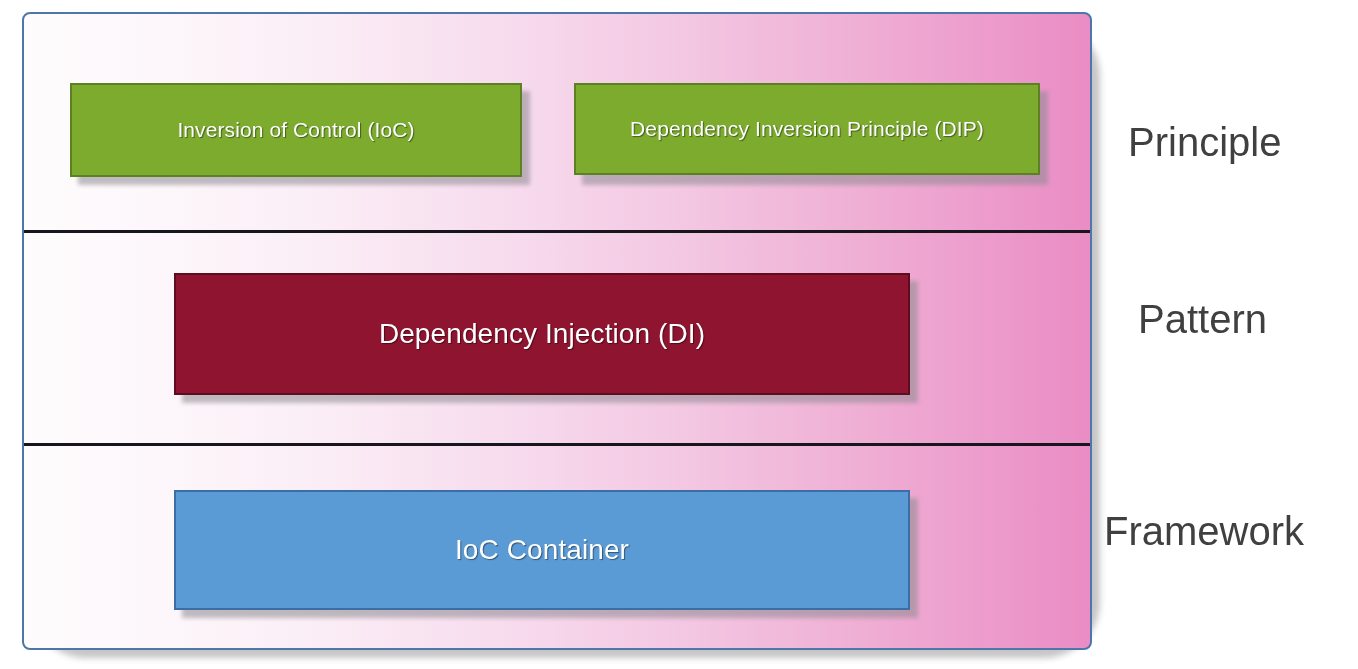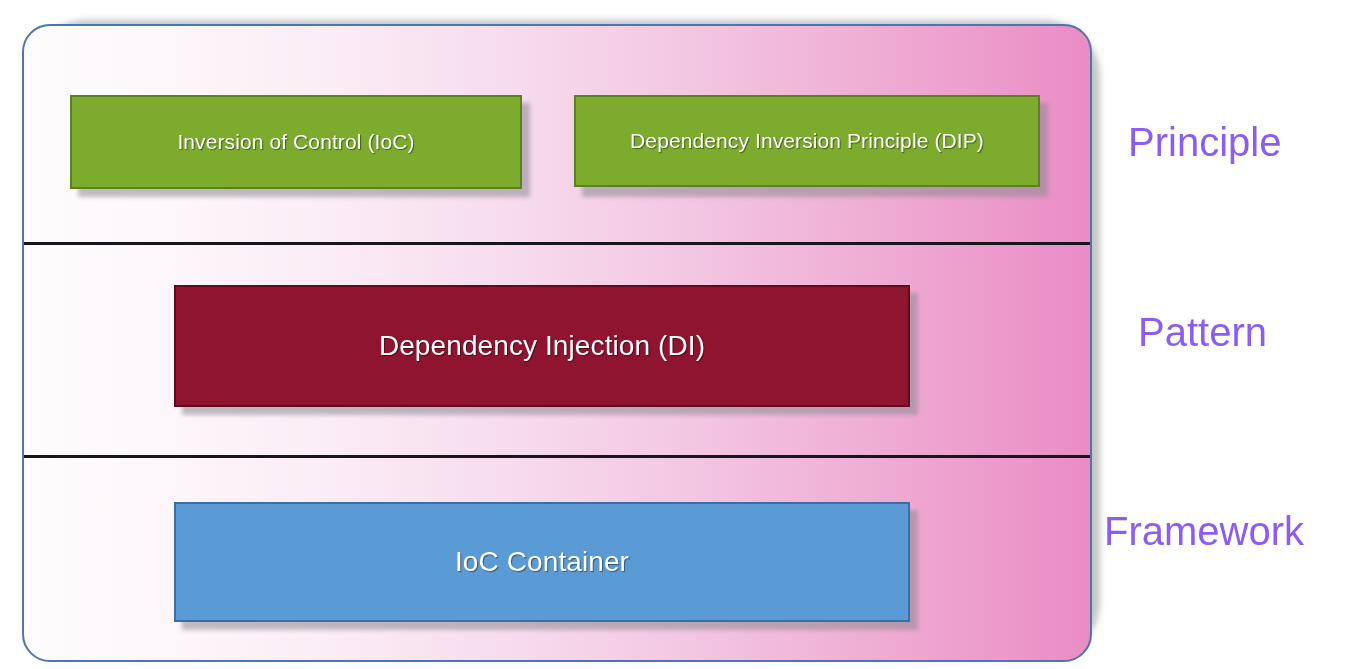--- a/index.html
+++ b/index.html
@@ -37,33 +37,32 @@
     filter: blur(3px);
     opacity: .85;
   }
 
   .panel {
     position: absolute;
     left: 22px;
     top: 12px;
     width: 1070px;
     height: 638px;
-    border-radius: 28px;
+    border-radius: 8px;
     border: 2px solid #4f76ab;
     box-sizing: border-box;
     background: linear-gradient(to right,
         #fefcfd 0%,
         #fdf7fb 12%,
         #fbeef6 27%,
         #f7dcee 45%,
         #f3c7e2 62%,
         #efaed4 79%,
         #ea8cc5 100%);
     overflow: hidden;
-    margin-top: 12px;
   }
 
   
   .divider {
     position: absolute;
     left: 0;
     width: 100%;
     height: 3px;
     background: #17161c;
   }
@@ -116,28 +115,28 @@
   .n-dip        { left: 550px; top: 69px;  width: 466px; height: 92px; }
   .s-dip        { left: 558px; top: 77px;  width: 466px; height: 94px; }
   .n-di         { left: 150px; top: 259px; width: 736px; height: 122px; }
   .s-di         { left: 158px; top: 267px; width: 736px; height: 122px; }
   .n-container  { left: 150px; top: 476px; width: 736px; height: 120px; }
   .s-container  { left: 158px; top: 484px; width: 736px; height: 120px; }
 
   
   .layer-label {
     position: absolute;
-    color: #8b5cf6;
+    color: #404040;
     font-size: 40px;
     font-weight: 400;
     white-space: nowrap;
     line-height: 1;
   }
   .lbl-principle { left: 1128px; top: 122px; }
-  .lbl-pattern   { left: 1138px; top: 312px; }
+  .lbl-pattern   { left: 1138px; top: 299px; }
   .lbl-framework { left: 1104px; top: 511px; }
 </style>
 </head>
 <body>
 
 <div id="canvas">
 
   <div class="panel-shadow"></div>
 
   <div class="panel">

